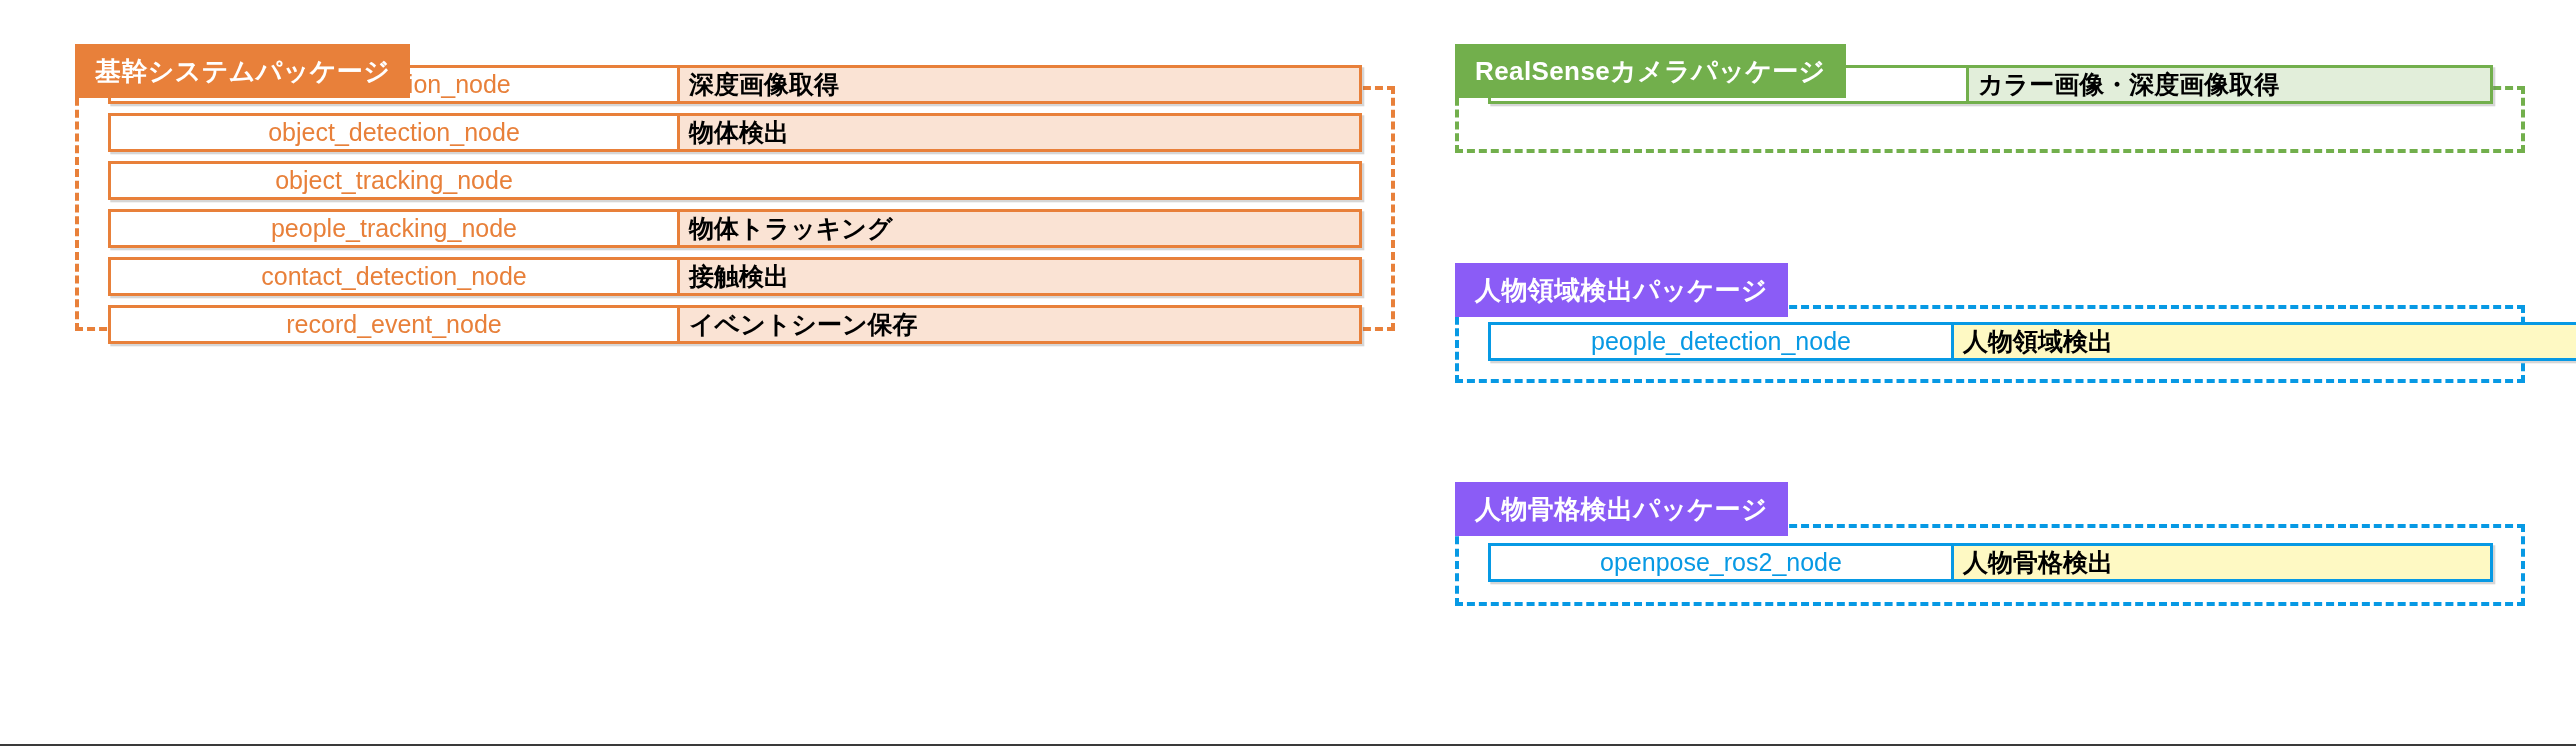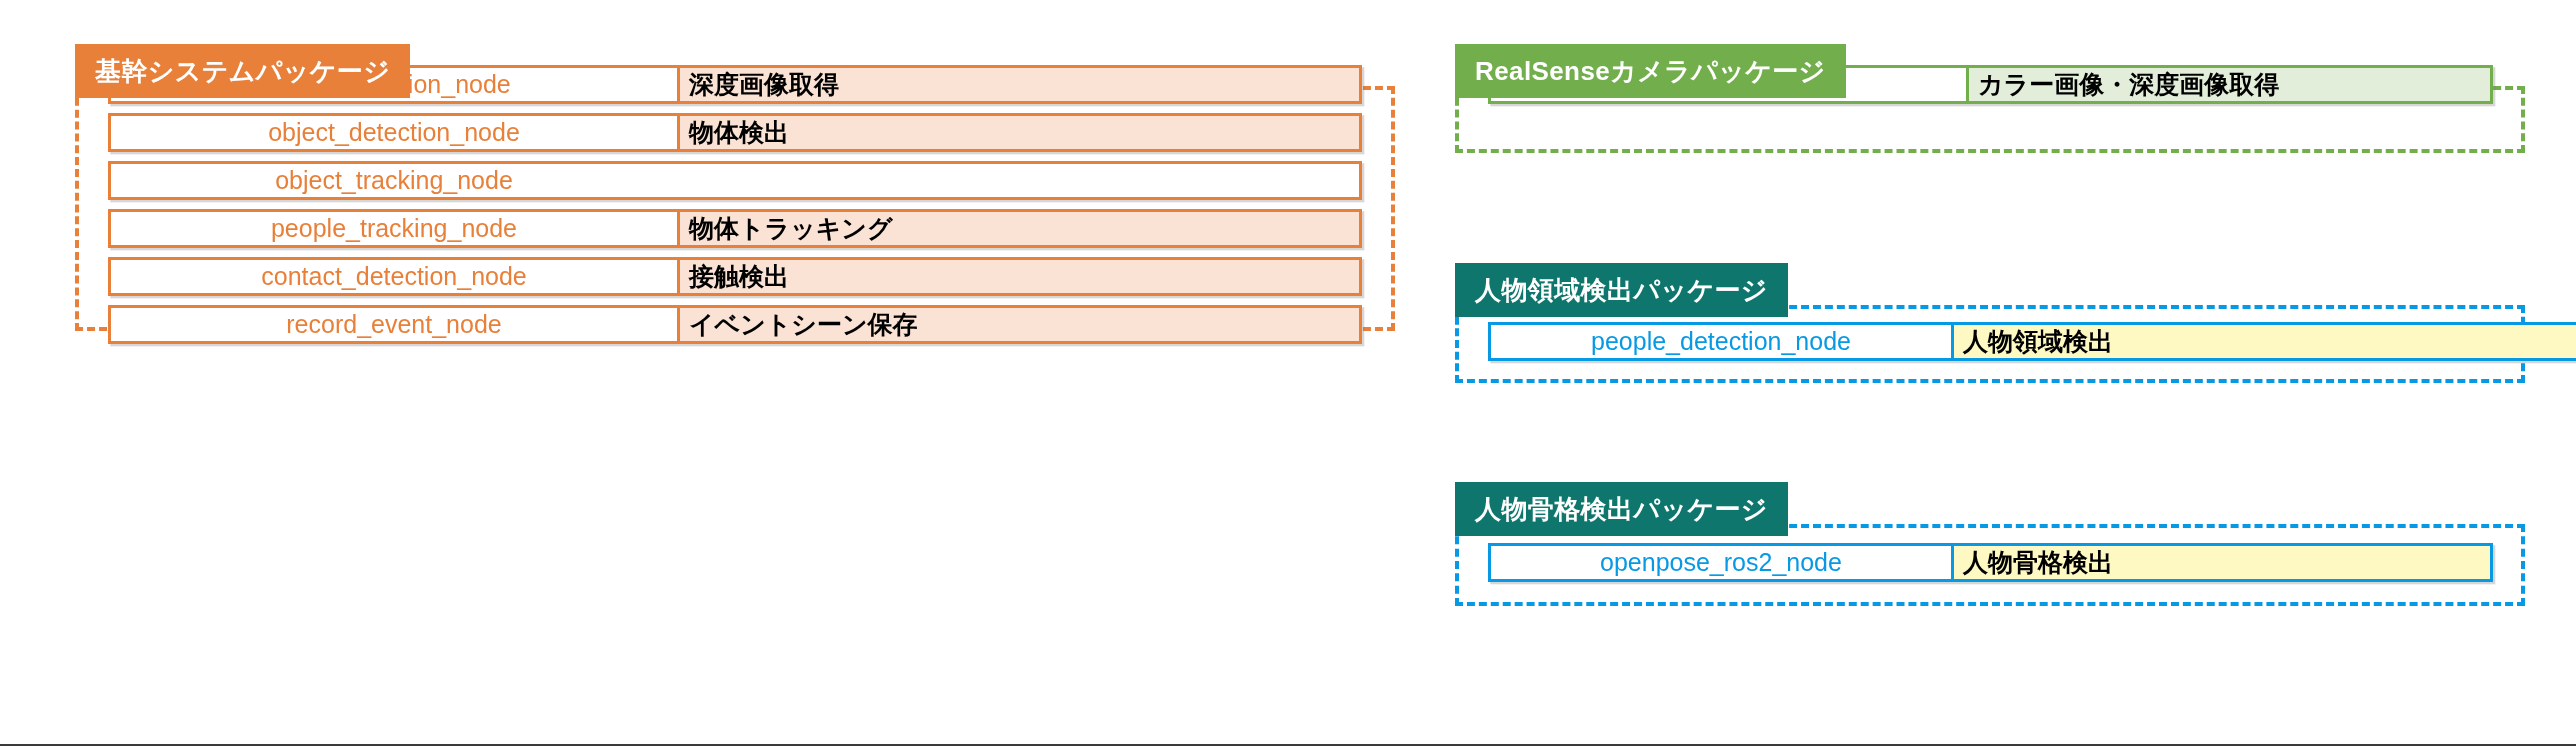--- a/index.html
+++ b/index.html
@@ -92,21 +92,21 @@
   .theme-orange .node-desc  { background: #FAE3D4; border-left-color: #E8803A; }
 
   
   .theme-green .pkg-header { background: #72AF4C; }
   .theme-green .pkg-dashed { border-color: #72AF4C; }
   .theme-green .node-row   { border-color: #72AF4C; }
   .theme-green .node-name  { color: #72AF4C; }
   .theme-green .node-desc  { background: #E2EEDA; border-left-color: #72AF4C; }
 
   
-  .theme-blue .pkg-header { background: #0f766e; }
+  .theme-blue .pkg-header { background: #8b5cf6; }
   .theme-blue .pkg-dashed { border-color: #0799E4; }
   .theme-blue .node-row   { border-color: #0799E4; }
   .theme-blue .node-name  { color: #0799E4; }
   .theme-blue .node-desc  { background: #fef9c3; border-left-color: #0799E4; }
 
   
   #pkg-main            { left: 75px;  top: 44px; }
   #pkg-main .pkg-dashed{ left: 0;     top: 42px;  width: 1320px; height: 245px; }
   #pkg-main .pkg-rows  { left: 33px;  top: 21px;  width: 1254px; gap: 9px; }
   #pkg-main .node-row  { height: 39px; }

